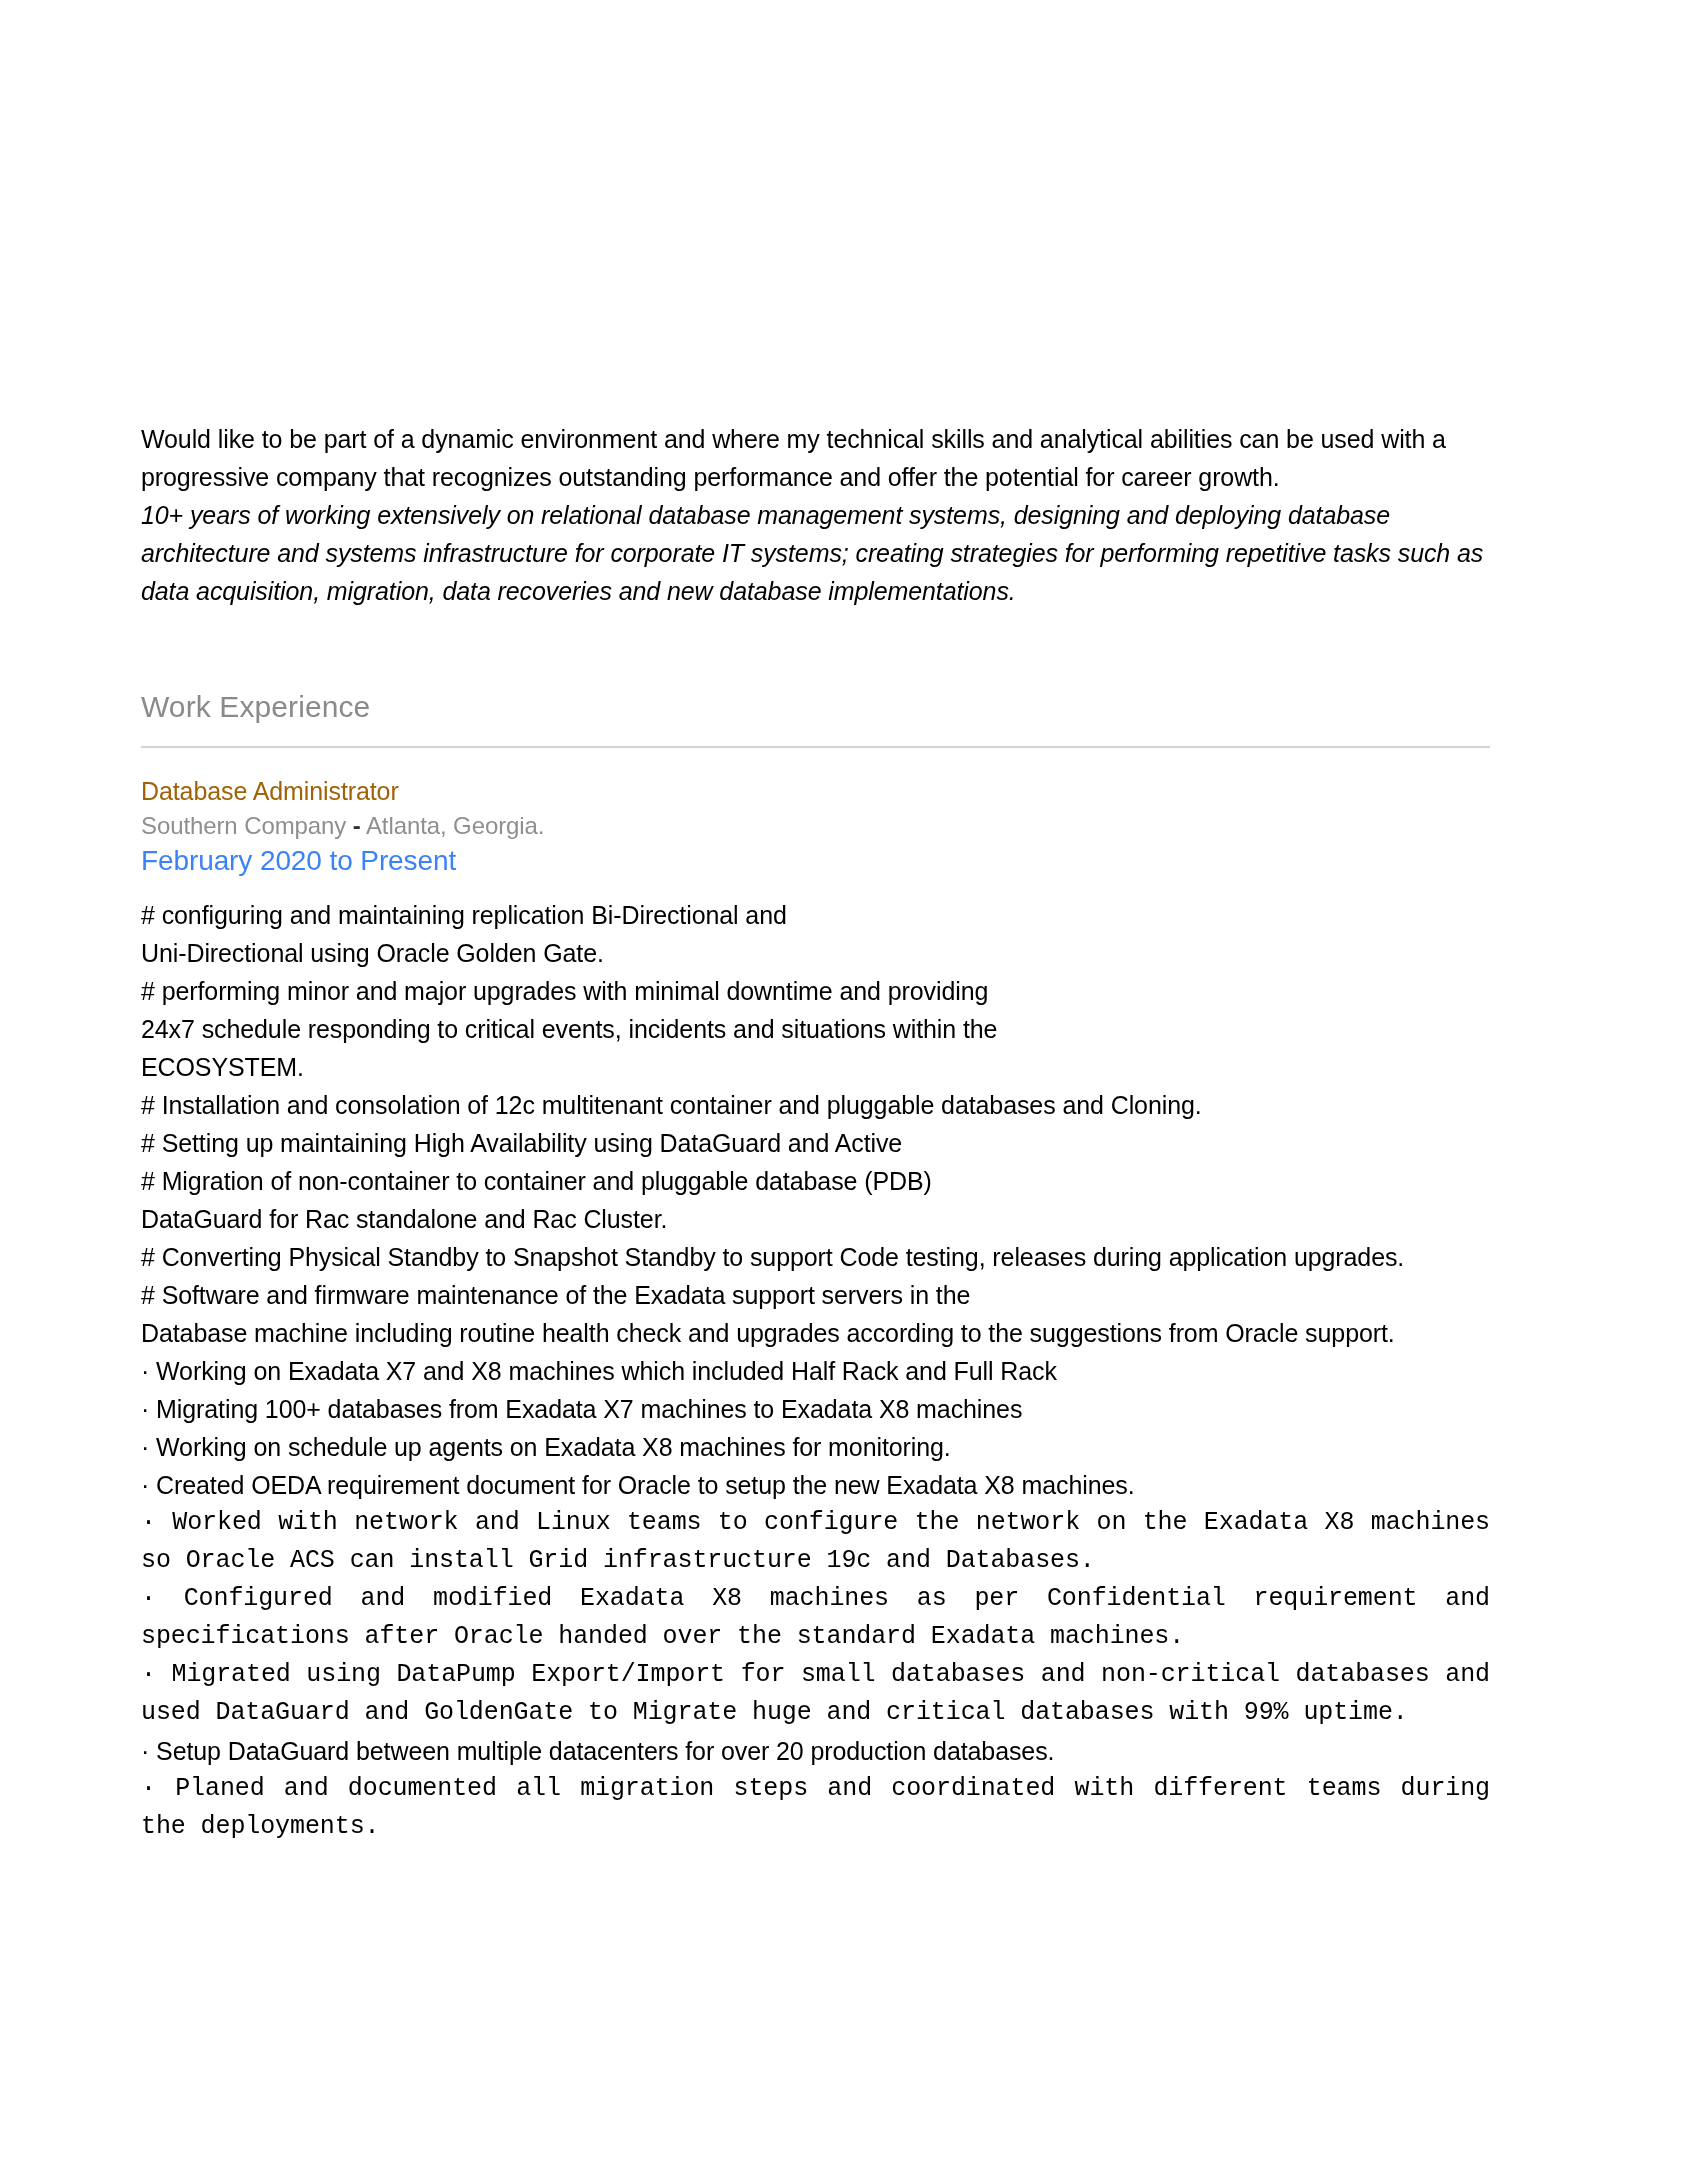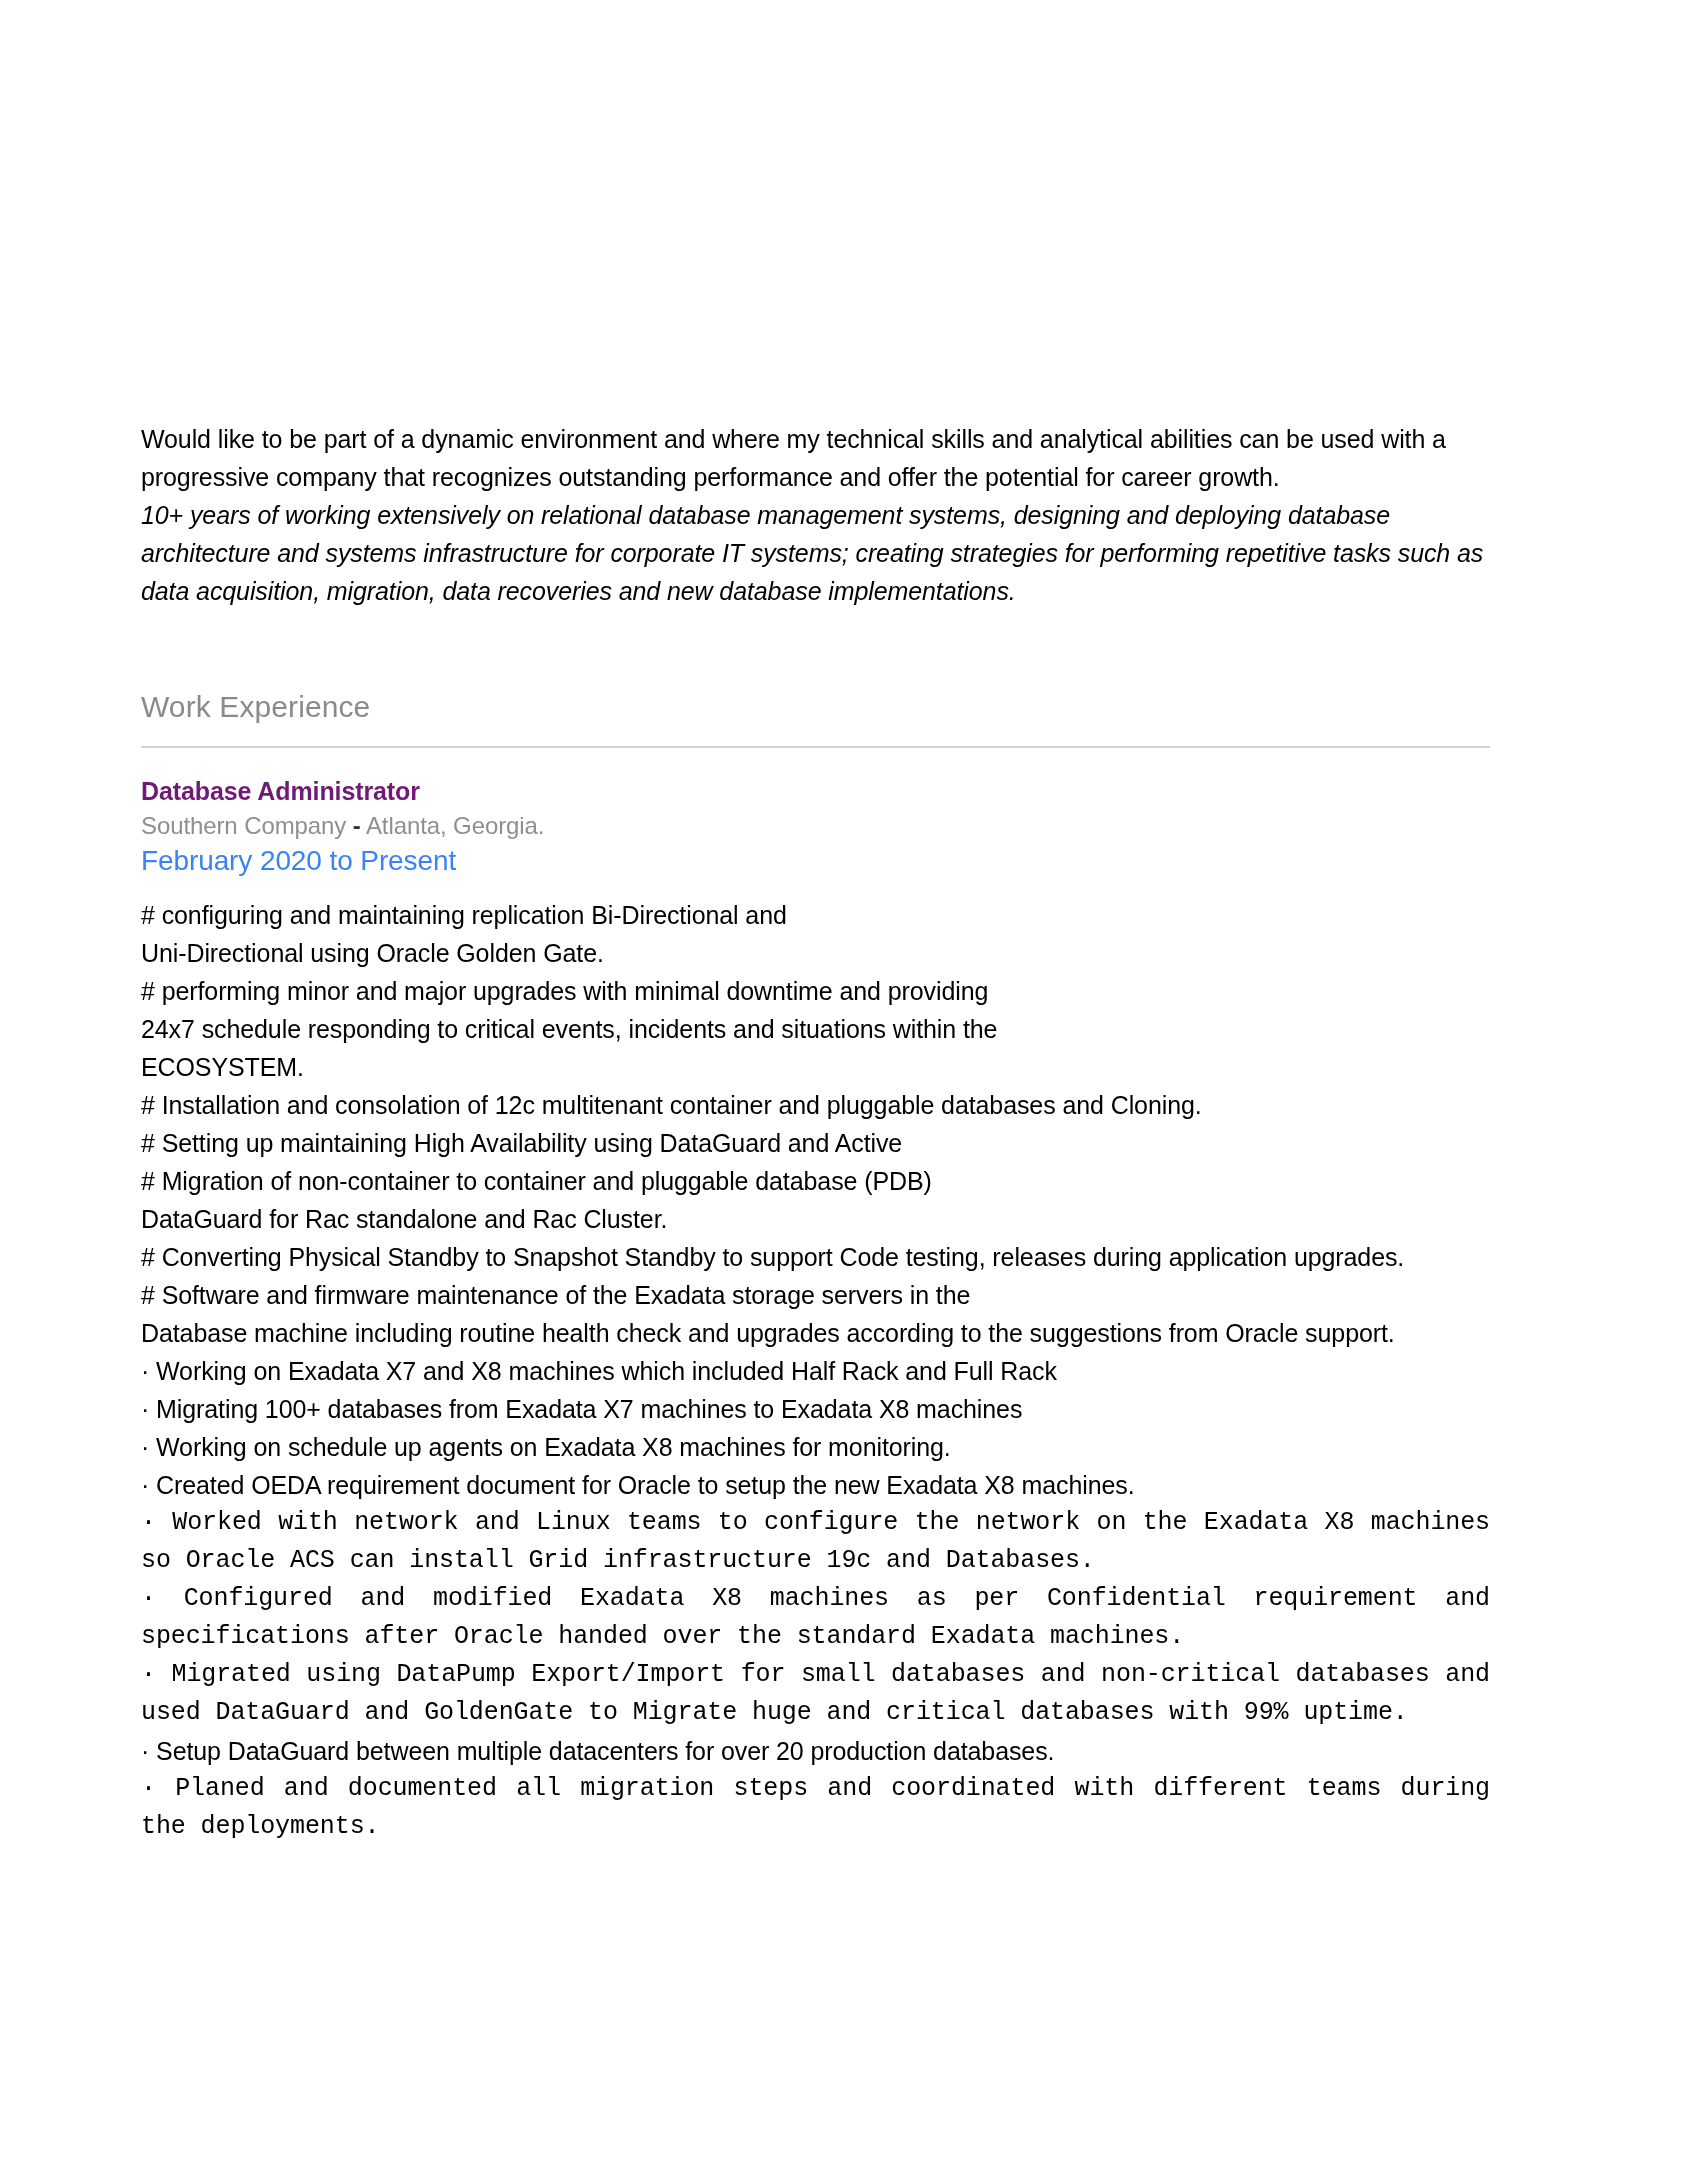--- a/index.html
+++ b/index.html
@@ -58,22 +58,22 @@
     margin-top: 21px;
     width: 100%;
   }
 
   
   .job { margin-top: 26px; }
 
   .job-title {
     font-size: 25px;
     line-height: 34px;
-    font-weight: bold;
-    color: #701a75;
+    font-weight: normal;
+    color: #a16207;
     letter-spacing: -0.1px;
   }
   .job-meta {
     font-size: 24px;
     line-height: 35px;
     color: #8f8f8f;
     letter-spacing: -0.1px;
   }
   .job-meta .dash {
     color: #333333;
@@ -131,21 +131,21 @@
             <p class="line"># configuring and maintaining replication Bi-Directional and</p>
             <p class="line">Uni-Directional using Oracle Golden Gate.</p>
             <p class="line"># performing minor and major upgrades with minimal downtime and providing</p>
             <p class="line">24x7 schedule responding to critical events, incidents and situations within the</p>
             <p class="line">ECOSYSTEM.</p>
             <p class="line"># Installation and consolation of 12c multitenant container and pluggable databases and Cloning.</p>
             <p class="line"># Setting up maintaining High Availability using DataGuard and Active</p>
             <p class="line"># Migration of non-container to container and pluggable database (PDB)</p>
             <p class="line">DataGuard for Rac standalone and Rac Cluster.</p>
             <p class="line"># Converting Physical Standby to Snapshot Standby to support Code testing, releases during application upgrades.</p>
-            <p class="line"># Software and firmware maintenance of the Exadata storage servers in the</p>
+            <p class="line"># Software and firmware maintenance of the Exadata support servers in the</p>
             <p class="line">Database machine including routine health check and upgrades according to the suggestions from Oracle support.</p>
             <p class="line">· Working on Exadata X7 and X8 machines which included Half Rack and Full Rack</p>
             <p class="line">· Migrating 100+ databases from Exadata X7 machines to Exadata X8 machines</p>
             <p class="line">· Working on schedule up agents on Exadata X8 machines for monitoring.</p>
             <p class="line">· Created OEDA requirement document for Oracle to setup the new Exadata X8 machines.</p>
             <p class="line just">· Worked with network and Linux teams to configure the network on the Exadata X8 machines so Oracle ACS can install Grid infrastructure 19c and Databases.</p>
             <p class="line just">· Configured and modified Exadata X8 machines as per Confidential requirement and specifications after Oracle handed over the standard Exadata machines.</p>
             <p class="line just">· Migrated using DataPump Export/Import for small databases and non-critical databases and used DataGuard and GoldenGate to Migrate huge and critical databases with 99% uptime.</p>
             <p class="line">· Setup DataGuard between multiple datacenters for over 20 production databases.</p>
             <p class="line just">· Planed and documented all migration steps and coordinated with different teams during the deployments.</p>

